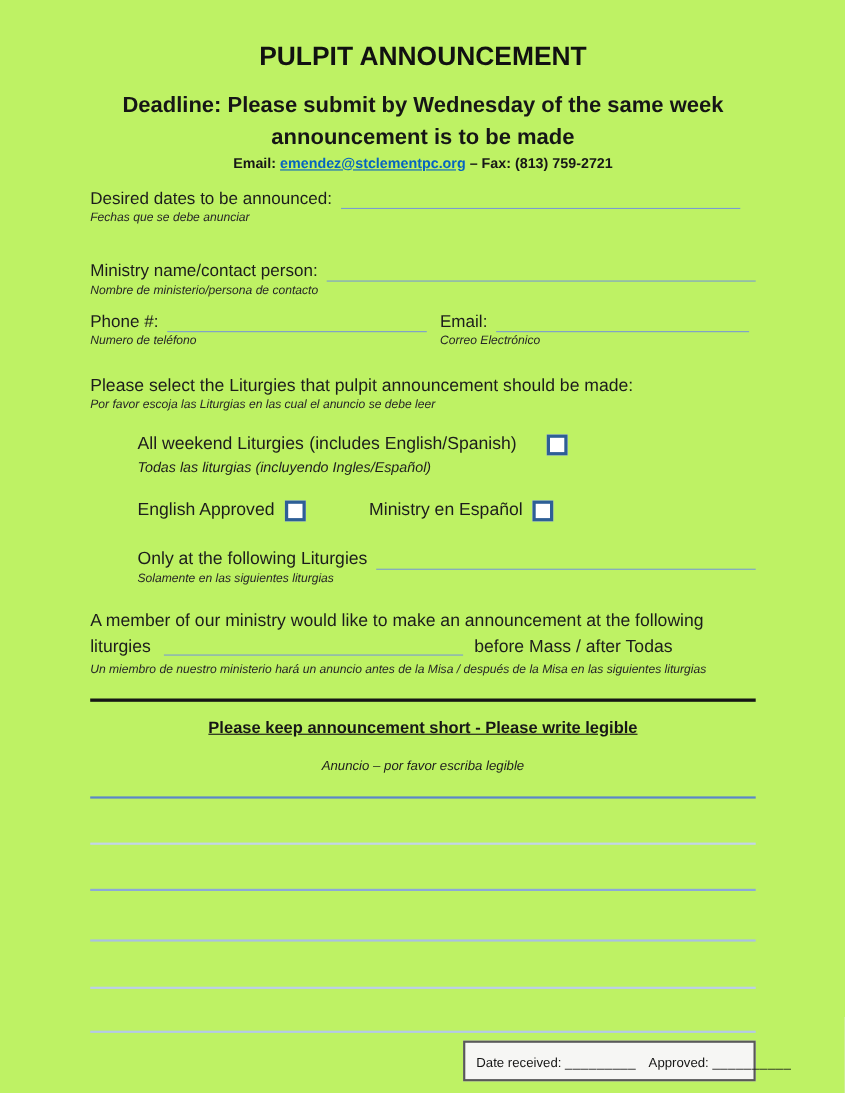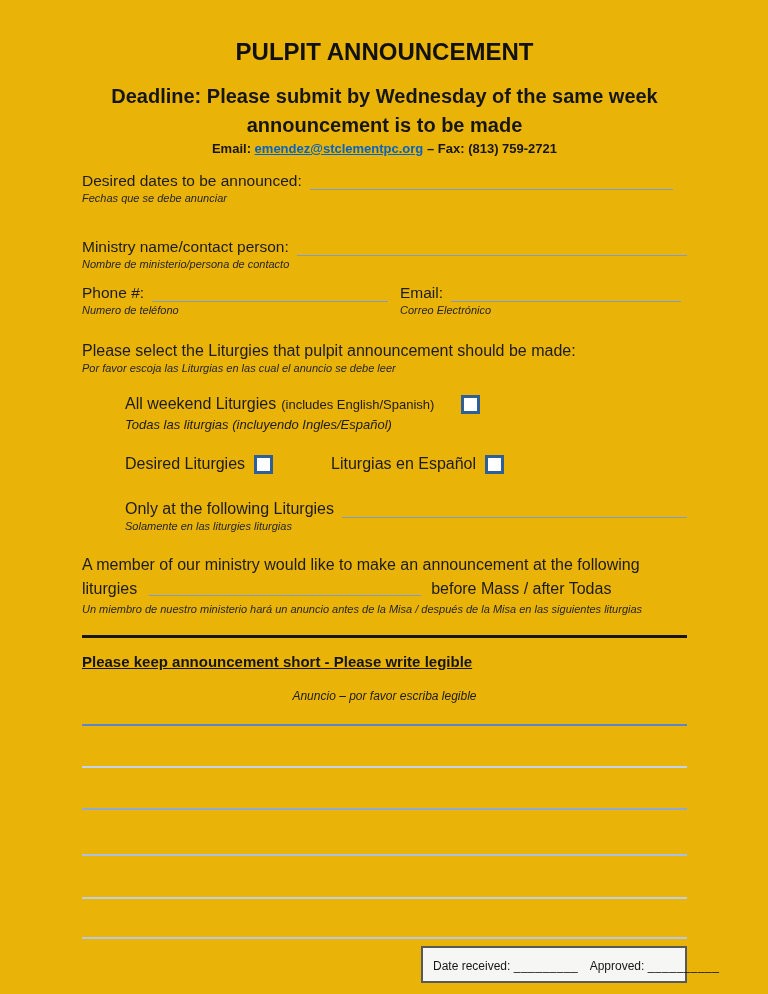--- a/index.html
+++ b/index.html
@@ -1,17 +1,17 @@
 <!DOCTYPE html>
 <html><head>
 <meta charset="utf-8">
 <style>
   html,body { margin:0; padding:0; background:#e8e8e8; }
   .page {
-    width:768px; height:994px; margin:0 auto; background:#eab308;
+    width:768px; height:994px; margin:0 auto; background:#bef264;
     font-family:"Liberation Sans", sans-serif; color:#1c1c1c;
     box-sizing:border-box; padding:38px 81px 0 82px; position:relative;
     overflow:hidden;
   }
   
   .header { text-align:center; }
   .title { font-size:24px; font-weight:bold; color:#111; margin:0; line-height:1.15; }
   .deadline { margin-top:16px; font-size:20px; font-weight:bold; line-height:1.45; color:#161616; }
   .email-line { font-size:13px; font-weight:bold; margin-top:1px; color:#161616; }
   .email-line a { color:#0563c1; text-decoration:underline; }
@@ -24,40 +24,40 @@
   .fill-line.fixed { flex:none; }
   .sub { font-size:11px; font-style:italic; color:#262626; margin-top:2px; }
   .two-col { display:flex; margin-top:14px; }
   .col-phone { width:306px; margin-right:12px; }
   .col-email { flex:1; padding-right:6px; }
 
   
   .prompt { margin-top:26px; font-size:16px; }
   .indent { margin-left:43px; }
   .opt-row { margin-top:20px; font-size:16px; display:flex; align-items:center; }
-  .opt-note { font-size:13px; margin-left:5px; }
+  .opt-note { font-size:16px; margin-left:5px; }
   .checkbox {
     display:inline-block; width:13px; height:13px;
     border:3px solid #2e5f96; background:#fff; flex:none;
   }
   .cb-allweekend { margin-left:27px; }
   .cb-inline { margin-left:9px; }
   .opt-sub { font-size:13px; font-style:italic; margin-top:3px; }
   .gap-col { width:58px; }
   .only-row { margin-top:26px; }
   .only-row .label-row { font-size:16px; }
 
   
   .member { margin-top:22px; font-size:16px; line-height:1.35; }
   .member-line2 { display:flex; align-items:flex-start; margin-top:3px; }
   .member-line2 .fill-line { flex:none; width:272px; margin:0 10px 0 12px; }
 
   
   .divider { height:3px; background:#161616; margin-top:18px; }
-  .ann-head { margin-top:15px; text-align:left; font-size:15px; font-weight:bold; text-decoration:underline; color:#161616; }
+  .ann-head { margin-top:15px; text-align:center; font-size:15px; font-weight:bold; text-decoration:underline; color:#161616; }
   .ann-sub { text-align:center; font-size:12px; font-style:italic; margin-top:19px; }
   .write-area { margin-top:0; }
   .write-line { border-bottom:2px solid #9ab4de; font-size:14px; }
   .wl-0 { height:21px; } .wl-1 { height:40px; } .wl-2 { height:40px; }
   .wl-3 { height:44px; } .wl-4 { height:41px; } .wl-5 { height:38px; }
 
   
   .office-box {
     width:266px; margin-left:auto; margin-top:7px;
     border:2px solid #595959; background:#f6f6f4;
@@ -125,33 +125,33 @@
   <div class="indent">
     <div class="opt-row" style="margin-top:21px;">
       <span>All weekend Liturgies</span>
       <span class="opt-note">(includes English/Spanish)</span>
       <span class="checkbox cb-allweekend"></span>
     </div>
     <div class="opt-sub">Todas las liturgias (incluyendo Ingles/Español)</div>
   </div>
 
   <div class="indent opt-row" style="margin-top:23px;">
-    <span>Desired Liturgies</span>
+    <span>English Approved</span>
     <span class="checkbox cb-inline"></span>
     <span class="gap-col"></span>
-    <span>Liturgias en Español</span>
+    <span>Ministry en Español</span>
     <span class="checkbox cb-inline"></span>
   </div>
 
   <div class="indent only-row">
     <div class="label-row">
       <span class="lbl">Only at the following Liturgies</span>
       <span class="fill-line"></span>
     </div>
-    <div class="sub">Solamente en las liturgies liturgias</div>
+    <div class="sub">Solamente en las siguientes liturgias</div>
   </div>
 
   <div class="member">
     <div>A member of our ministry would like to make an announcement at the following</div>
     <div class="member-line2">
       <span>liturgies</span>
       <span class="fill-line fixed"></span>
       <span>before Mass / after Todas</span>
     </div>
     <div class="sub">Un miembro de nuestro ministerio hará un anuncio antes de la Misa / después de la Misa en las siguientes liturgias</div>

